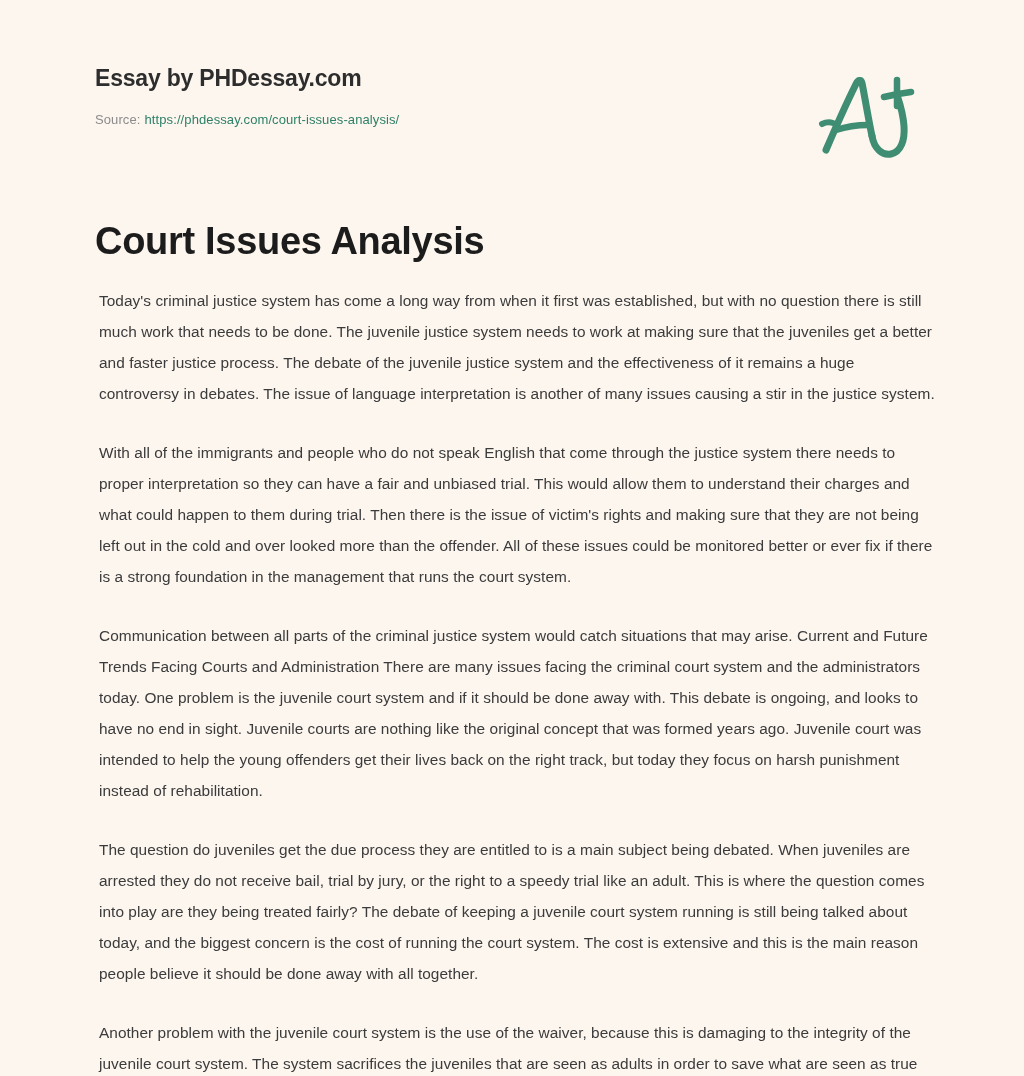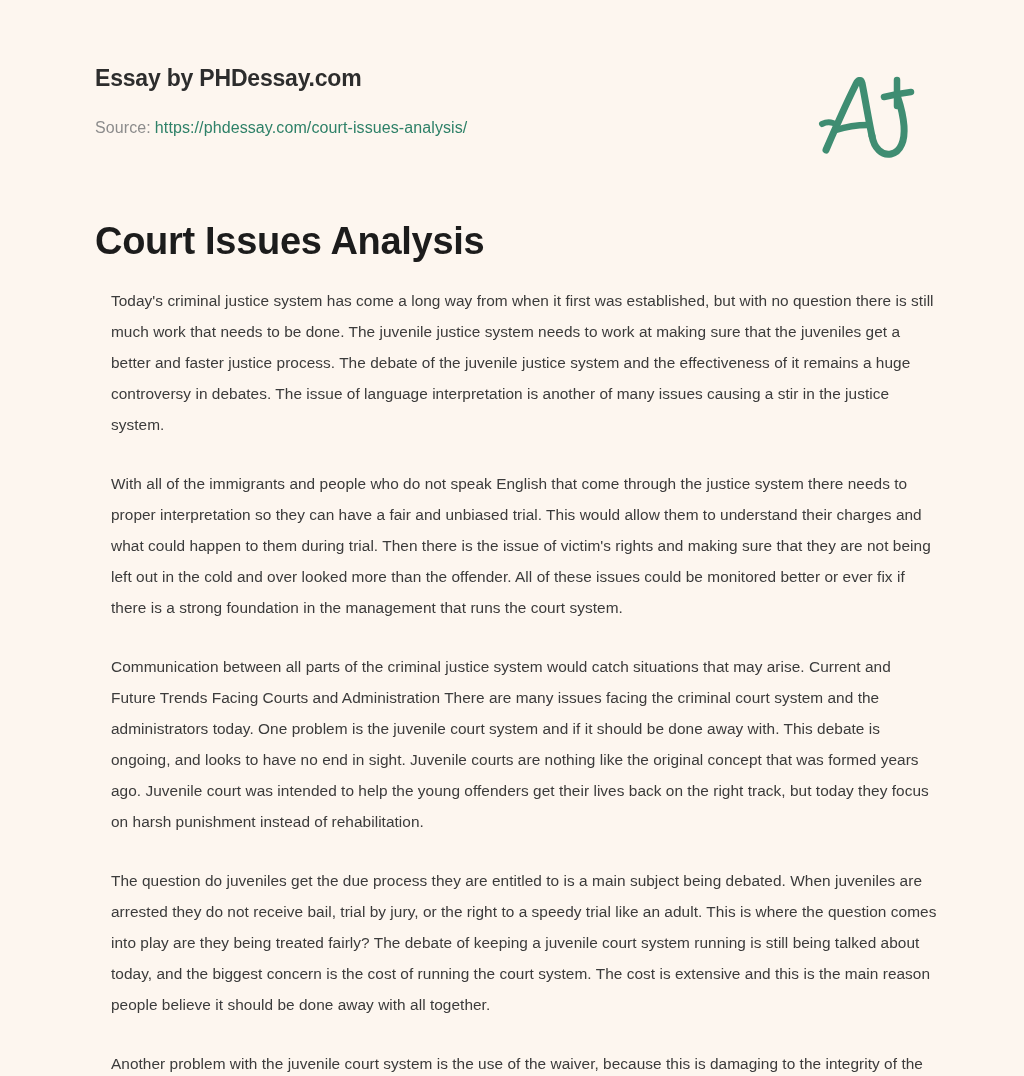--- a/index.html
+++ b/index.html
@@ -36,22 +36,22 @@
     font-size: 23px;
     font-weight: bold;
     color: #2d2d2d;
     letter-spacing: -0.2px;
     line-height: 28px;
     margin: 0;
     padding: 0;
   }
 
   .source-line {
-    margin-top: 26px;
-    font-size: 16px;
+    margin-top: 18px;
+    font-size: 13px;
     line-height: 20px;
     color: #8c8c8c;
     letter-spacing: 0.1px;
   }
 
   .source-label {
     color: #8c8c8c;
   }
 
   .source-url {
@@ -89,21 +89,21 @@
 
   
   .body-content {
     position: absolute;
     top: 285px;
     left: 95px;
     width: 843px;
   }
 
   .body-content p {
-    margin: 0 0 28px 16px;
+    margin: 0 0 28px 4px;
     font-size: 15.4px;
     line-height: 31px;
     color: #3b3b3b;
     letter-spacing: 0.05px;
     text-align: left;
   }
   .body-content p:last-child {
     margin-bottom: 0;
   }
 </style>

